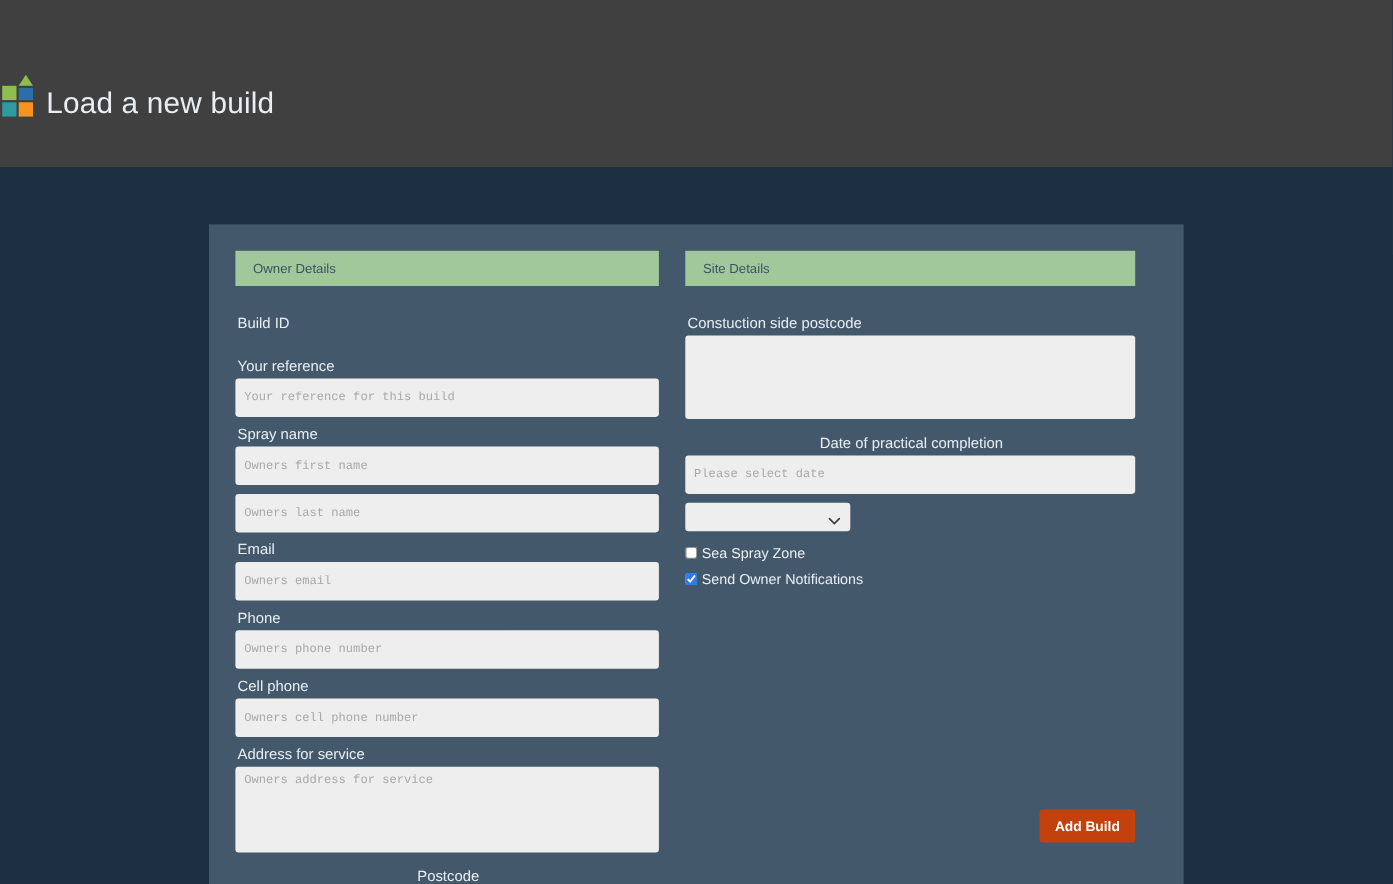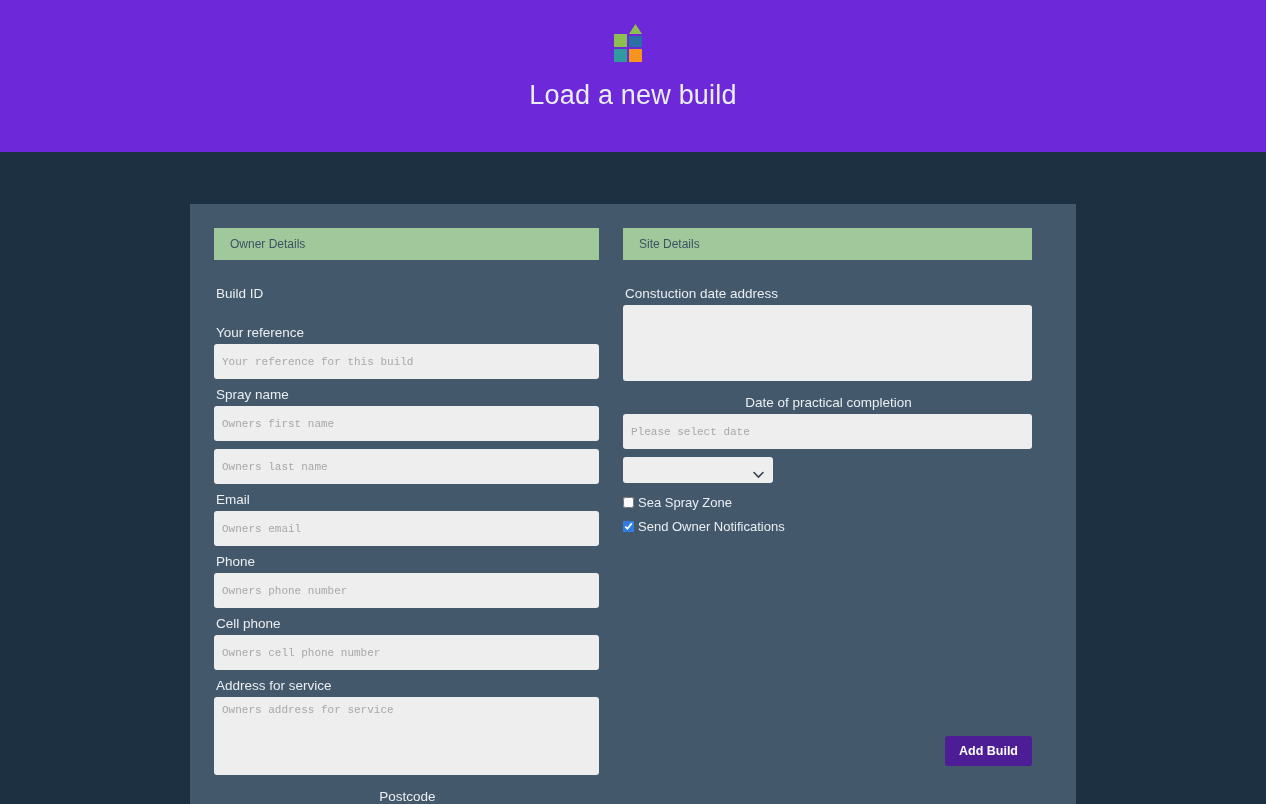--- a/index.html
+++ b/index.html
@@ -8,23 +8,23 @@
     width: 1266px; height: 804px;
     background: #1d3041;
     font-family: "Liberation Sans", sans-serif;
     overflow: hidden;
   }
 
   
   .header {
     width: 100%;
     height: 152px;
-    background: #6d28d9;
+    background: #404040;
     display: flex;
-    flex-direction: column;
+    flex-direction: row;
     align-items: center;
     justify-content: flex-start;
     padding-top: 20px;
   }
   .logo {
     width: 42px;
     height: 44px;
     position: relative;
   }
   .header-title {
@@ -148,21 +148,21 @@
   input[type="checkbox"] {
     width: 11px; height: 11px;
     margin: 0;
     accent-color: #2e7ce4;
   }
 
   .add-build-btn {
     position: absolute;
     right: 0;
     bottom: 38px;
-    background: #4c1d95;
+    background: #c2410c;
     border: none;
     color: #ffffff;
     font-size: 12.5px;
     font-weight: bold;
     padding: 0 14px;
     height: 30px;
     border-radius: 3px;
     cursor: pointer;
     font-family: "Liberation Sans", sans-serif;
   }
@@ -210,21 +210,21 @@
       <label class="field-label">Address for service</label>
       <textarea class="textarea ta-service" placeholder="Owners address for service" style=""></textarea>
 
       <label class="field-label spaced">Postcode</label>
       <input class="text-input" type="text" placeholder="Owners postcode" style="">
     </div>
 
     <div class="col-right">
       <div class="section-head">Site Details</div>
 
-      <label class="field-label">Constuction date address</label>
+      <label class="field-label">Constuction side postcode</label>
       <textarea class="textarea ta-address" placeholder="" style=""></textarea>
 
       <label class="field-label spaced">Date of practical completion</label>
       <input class="text-input" type="text" placeholder="Please select date" style="">
 
       <div class="select-wrap">
         <select class="region">
           <option></option>
         </select>
         <span class="select-chevron">

